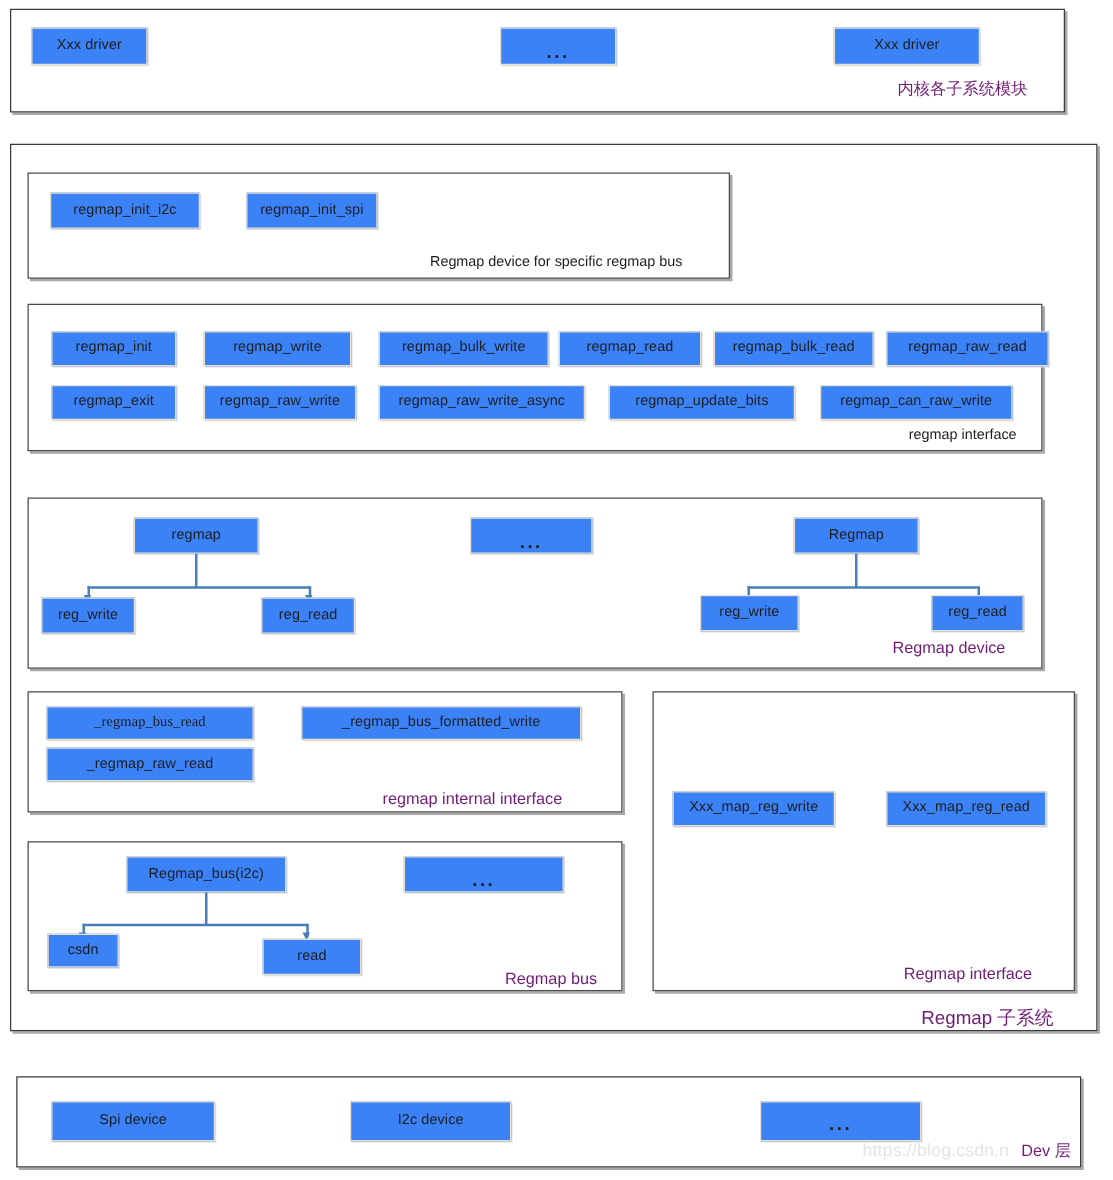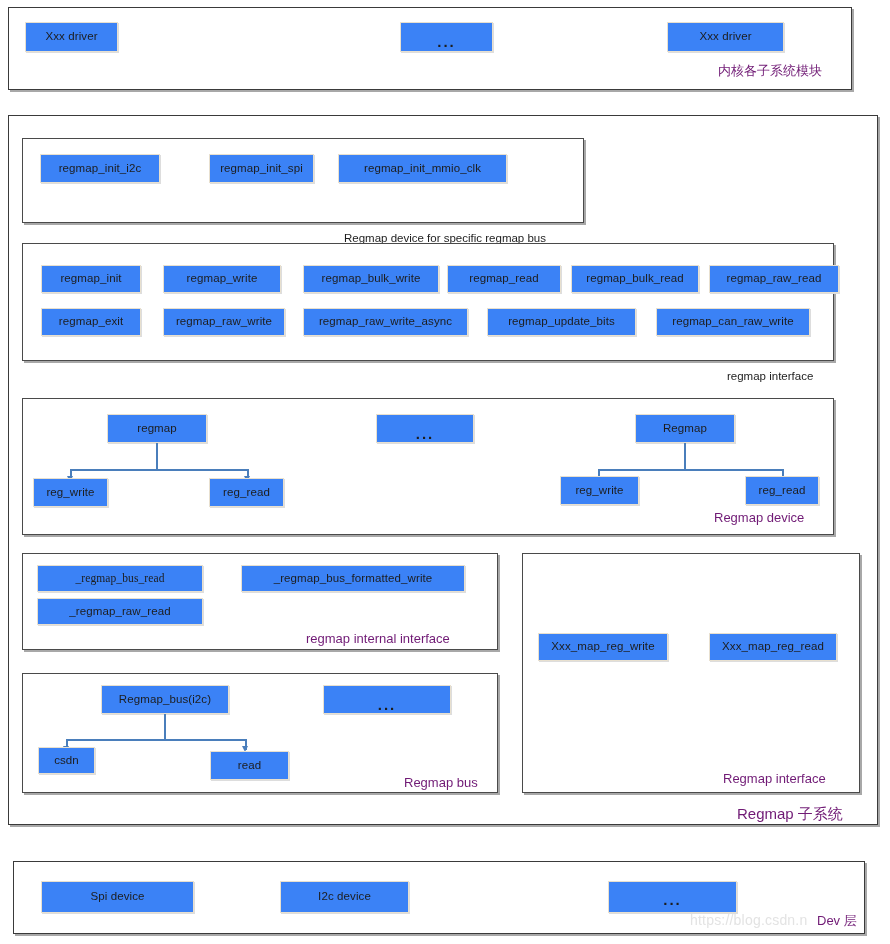--- a/index.html
+++ b/index.html
@@ -61,21 +61,20 @@
   
   .caption {
     position: absolute;
     color: #701a75;
     font-size: 13px;
     white-space: nowrap;
   }
   .caption.small {
     color: #1d1d1d;
     font-size: 11.5px;
-    margin-top: 28px;
   }
   .caption.big {
     font-size: 15px;
   }
 
   
   .line-v, .line-h {
     position: absolute;
     background: #4a7ebb;
   }
@@ -112,22 +111,21 @@
 
   <div class="node" style="left:667px; top:22px; width:117px; height:30px;">Xxx driver</div>
 
   <div class="caption" style="left:718px; top:62px;">内核各子系统模块</div>
 
   <div class="panel" style="left:8px; top:115px; width:870px; height:710px;"></div>
 
   <div class="panel thin" style="left:22px; top:138px; width:562px; height:85px;"></div>
 
   <div class="node" style="left:40px; top:154px; width:120px; height:29px;">regmap_init_i2c</div>
-  <div class="node" style="left:197px; top:154px; width:105px; height:29px;margin-left:12px;">regmap_init_spi</div>
-  <div class="node" style="left:338px; top:154px; width:169px; height:29px;">regmap_init_mmio_clk</div>
+  <div class="node" style="left:197px; top:154px; width:105px; height:29px;">regmap_init_spi</div>
 
   <div class="caption small" style="left:344px; top:204px;">Regmap device for specific regmap bus</div>
 
   <div class="panel thin" style="left:22px; top:243px; width:812px; height:118px;"></div>
 
   <div class="node" style="left:41px; top:265px; width:100px; height:28px;">regmap_init</div>
   <div class="node" style="left:163px; top:265px; width:118px; height:28px;">regmap_write</div>
   <div class="node" style="left:303px; top:265px; width:136px; height:28px;">regmap_bulk_write</div>
   <div class="node" style="left:447px; top:265px; width:114px; height:28px;">regmap_read</div>
   <div class="node" style="left:571px; top:265px; width:128px; height:28px;">regmap_bulk_read</div>
@@ -201,21 +199,21 @@
 
   <div class="node" style="left:538px; top:633px; width:130px; height:28px;">Xxx_map_reg_write</div>
   <div class="node" style="left:709px; top:633px; width:128px; height:28px;">Xxx_map_reg_read</div>
 
   <div class="caption" style="left:723px; top:771px;">Regmap interface</div>
 
   <div class="caption big" style="left:737px; top:805px;">Regmap 子系统</div>
 
   <div class="panel" style="left:13px; top:861px; width:852px; height:73px;"></div>
 
-  <div class="node" style="left:41px; top:881px; width:153px; height:32px;">Spi device</div>
+  <div class="node" style="left:41px; top:881px; width:131px; height:32px;">Spi device</div>
   <div class="node" style="left:280px; top:881px; width:129px; height:32px;">I2c device</div>
   <div class="node dots" style="left:608px; top:881px; width:129px; height:32px; padding-top:6px;">...</div>
 
   <div class="watermark" style="left:690px; top:912px;">https://blog.csdn.n</div>
 
   <div class="caption" style="left:817px; top:912px;">Dev 层</div>
 
 </div>
 
 </body></html>

